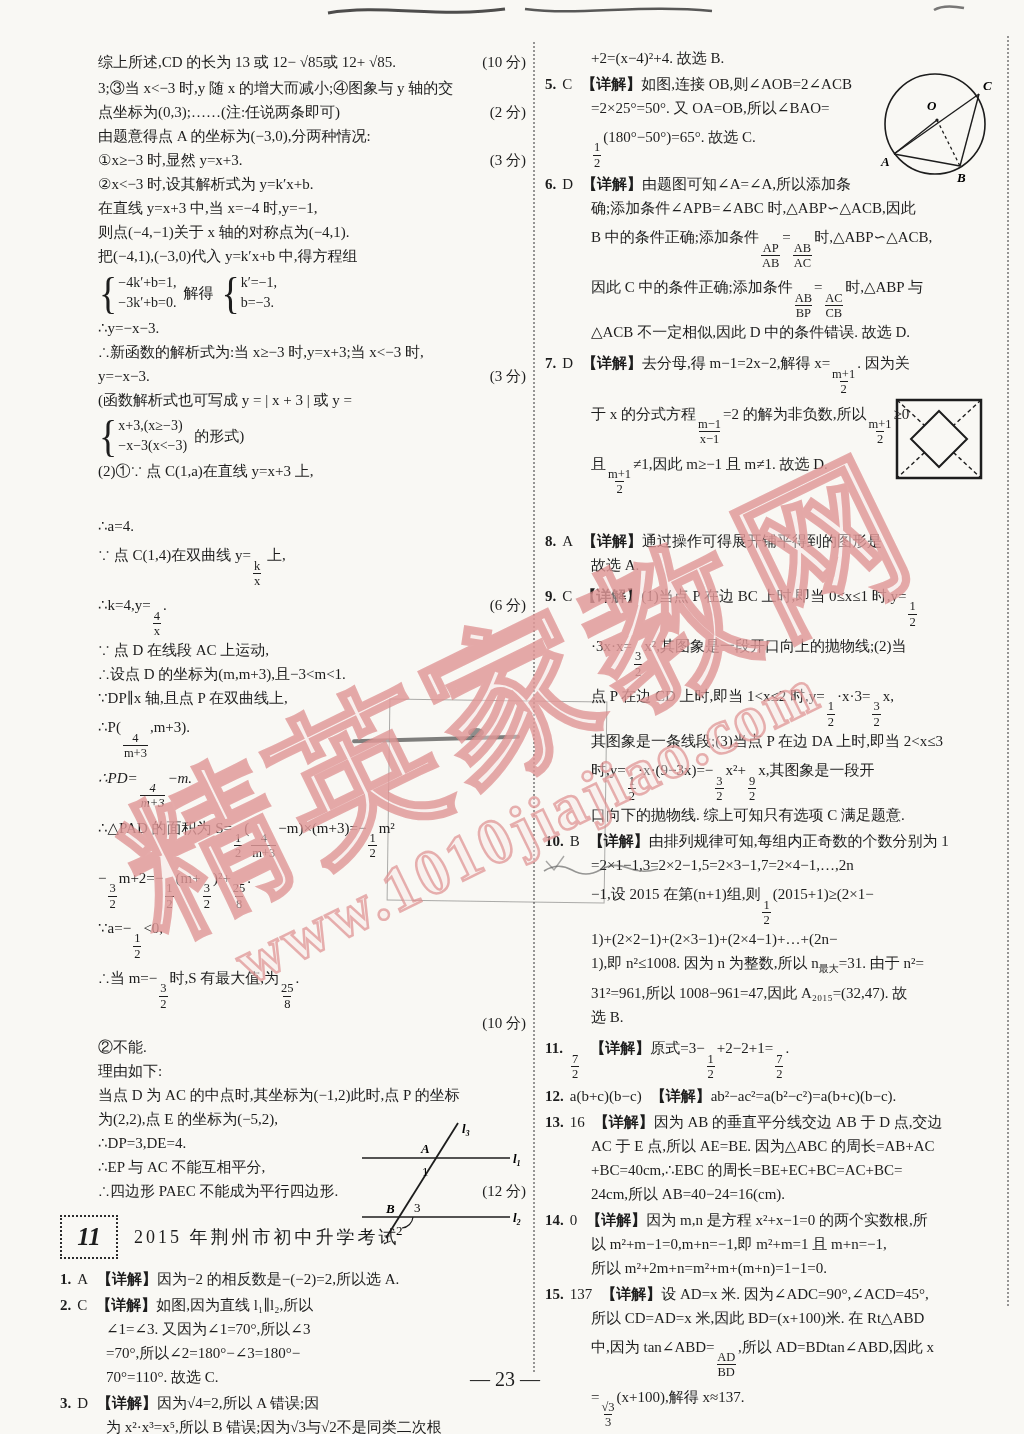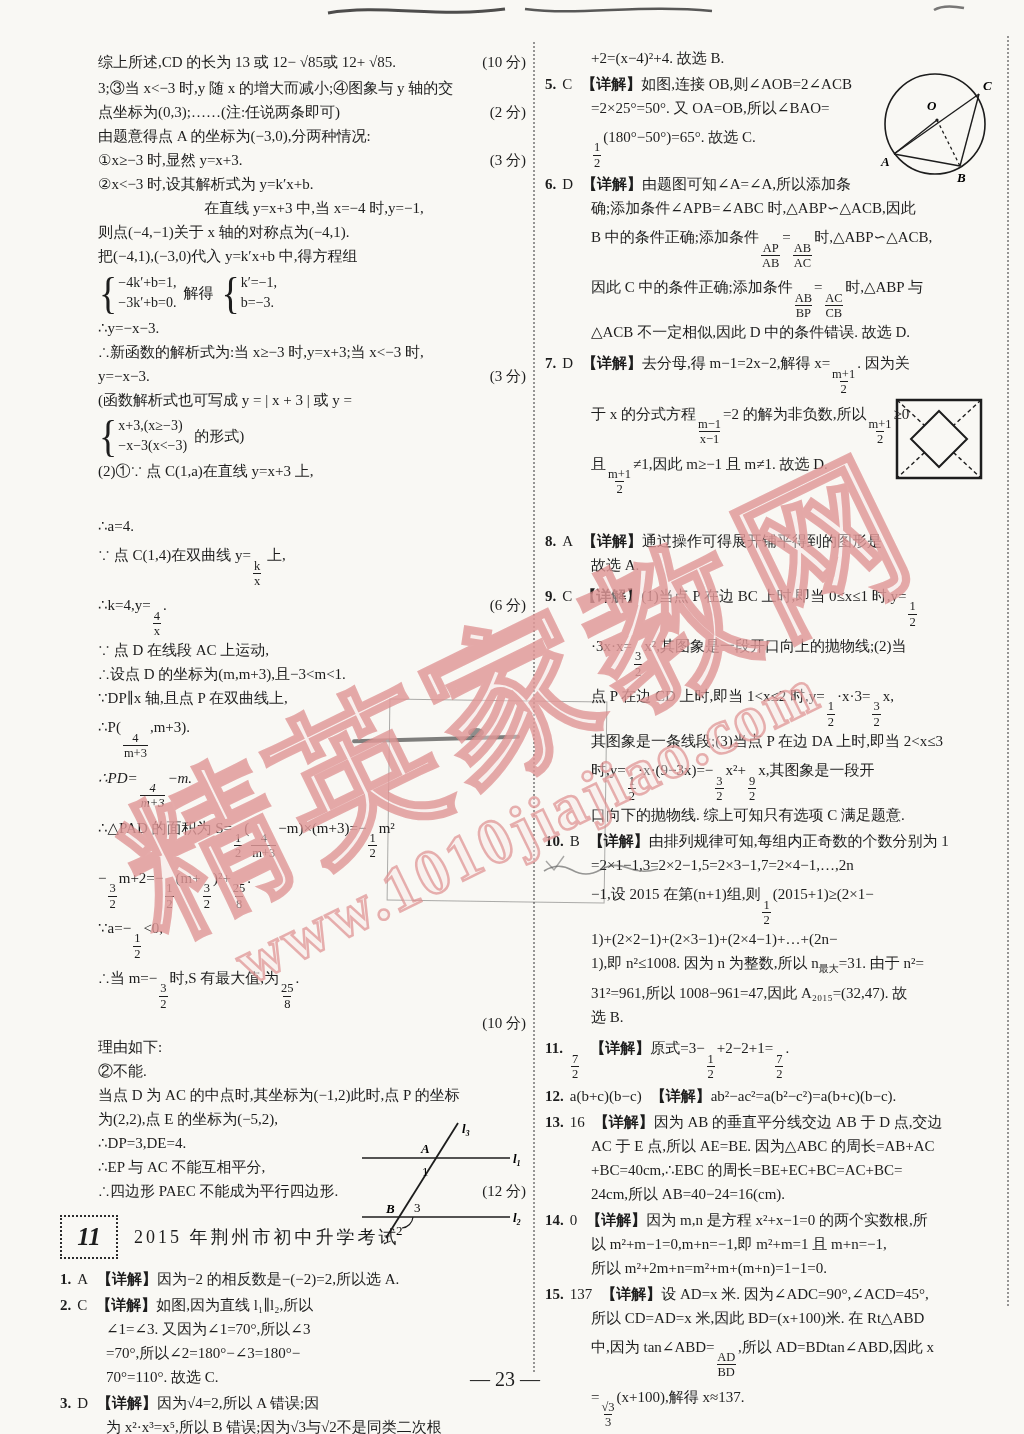--- a/index.html
+++ b/index.html
@@ -65,21 +65,21 @@
     <div id="left-blocks">
         <div class="blk">
           <div class="ln" style="padding-left: 38px;"><span class="score">(10 分)</span><span>综上所述,CD 的长为 13 或 12− √85或 12+ √85.</span></div>
         </div>
         <div class="blk">
           <div class="ln" style="padding-left: 38px;"><span>3;③当 x&lt;−3 时,y 随 x 的增大而减小;④图象与 y 轴的交</span></div>
           <div class="ln" style="padding-left: 38px;"><span class="score">(2 分)</span><span>点坐标为(0,3);……(注:任说两条即可)</span></div>
           <div class="ln" style="padding-left: 38px;"><span>由题意得点 A 的坐标为(−3,0),分两种情况:</span></div>
           <div class="ln" style="padding-left: 38px;"><span class="score">(3 分)</span><span>①x≥−3 时,显然 y=x+3.</span></div>
           <div class="ln" style="padding-left: 38px;"><span>②x&lt;−3 时,设其解析式为 y=k′x+b.</span></div>
-          <div class="ln" style="padding-left: 38px; text-align: center;"><span>在直线 y=x+3 中,当 x=−4 时,y=−1,</span></div>
+          <div class="ln" style="padding-left: 38px;"><span>在直线 y=x+3 中,当 x=−4 时,y=−1,</span></div>
           <div class="ln" style="padding-left: 38px;"><span>则点(−4,−1)关于 x 轴的对称点为(−4,1).</span></div>
           <div class="ln" style="padding-left: 38px;"><span>把(−4,1),(−3,0)代入 y=k′x+b 中,得方程组</span></div>
           <div class="ln sysln" style="padding-left: 38px;"><span class="sys">
               <span class="brace">{</span>
               <span class="rows">
                 <div><span>−4k′+b=1,</span></div>
                 <div><span>−3k′+b=0.</span></div>
               </span>
               <span class="mid">解得</span>
               <span class="brace">{</span>
@@ -151,22 +151,22 @@
           <div class="ln tall" style="padding-left: 38px;"><span>∴当 m=−</span><span class="fr">
               <span class="num">3</span>
               <span class="den">2</span>
             </span><span>时,S 有最大值,为</span><span class="fr">
               <span class="num">25</span>
               <span class="den">8</span>
             </span><span>.</span></div>
           <div class="ln" style="padding-left: 38px;">
             <span class="score">(10 分)</span>
           </div>
+          <div class="ln" style="padding-left: 38px;"><span>②不能.</span></div>
           <div class="ln" style="padding-left: 38px;"><span>理由如下:</span></div>
-          <div class="ln" style="padding-left: 38px;"><span>②不能.</span></div>
           <div class="ln" style="padding-left: 38px;"><span>当点 D 为 AC 的中点时,其坐标为(−1,2)此时,点 P 的坐标</span></div>
           <div class="ln" style="padding-left: 38px;"><span>为(2,2),点 E 的坐标为(−5,2),</span></div>
           <div class="ln" style="padding-left: 38px;"><span>∴DP=3,DE=4.</span></div>
           <div class="ln" style="padding-left: 38px;"><span>∴EP 与 AC 不能互相平分,</span></div>
           <div class="ln" style="padding-left: 38px;"><span class="score">(12 分)</span><span>∴四边形 PAEC 不能成为平行四边形.</span></div>
         </div>
         <div class="hdr">
           <div class="box">11</div>
           <div class="ttl">2015 年荆州市初中升学考试</div>
         </div>

